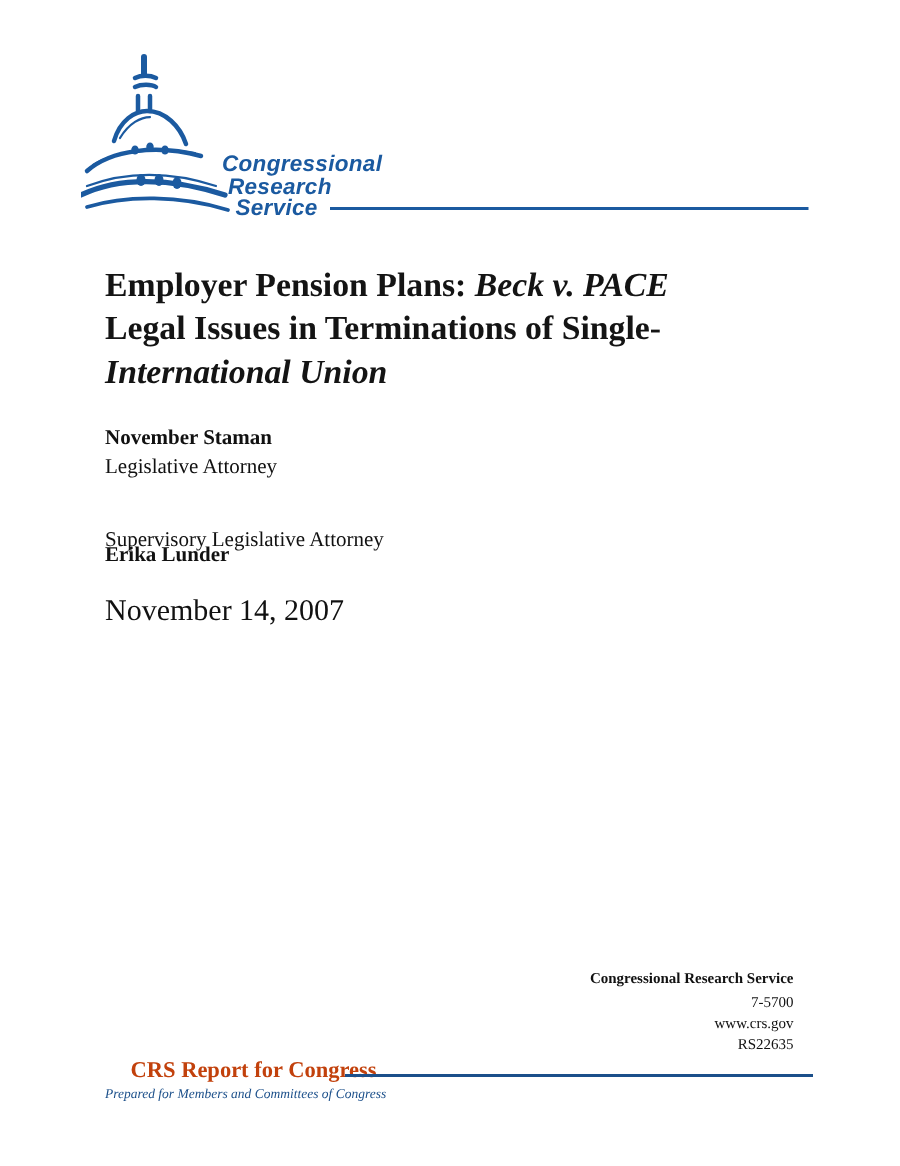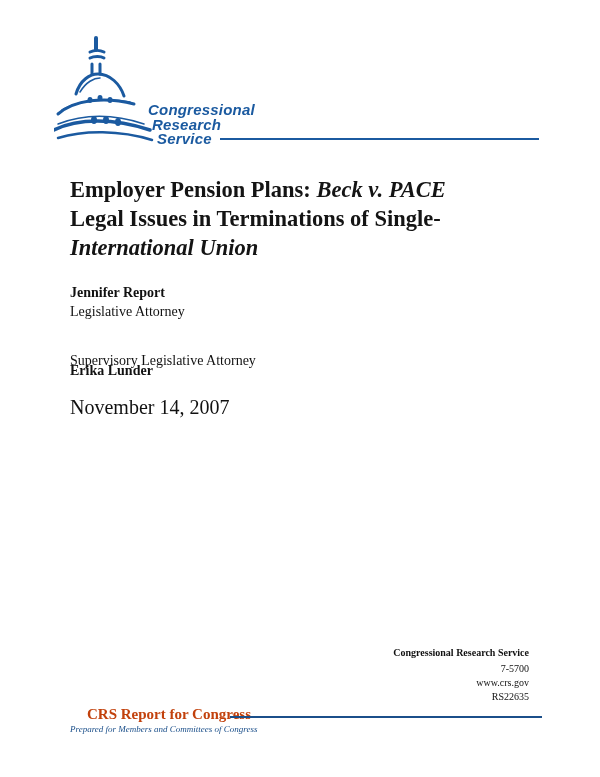--- a/index.html
+++ b/index.html
@@ -52,21 +52,21 @@
   <div class="logo-text" style="top:97px;left:103px;">Service</div>
 </div>
 <div class="abs logo-rule"></div>
 
 <div class="abs title">
   <div><span>Employer Pension Plans: </span><i>Beck v. PACE</i></div>
   <div>Legal Issues in Terminations of Single-</div>
   <div><i>International Union</i></div>
 </div>
 
-<div class="abs author-name" style="top:285px;">Jennifer Report</div>
+<div class="abs author-name" style="top:285px;">November Staman</div>
 <div class="abs author-role" style="top:304px;">Legislative Attorney</div>
 <div class="abs author-name" style="top:334px;margin-top:29px;">Erika Lunder</div>
 <div class="abs author-role" style="top:353px;">Supervisory Legislative Attorney</div>
 
 <div class="abs date">November 14, 2007</div>
 
 <div class="abs right-block" style="top:647px;font-weight:bold;">Congressional Research Service</div>
 <div class="abs right-block" style="top:663px;">7-5700</div>
 <div class="abs right-block" style="top:677px;">www.crs.gov</div>
 <div class="abs right-block" style="top:691px;">RS22635</div>

